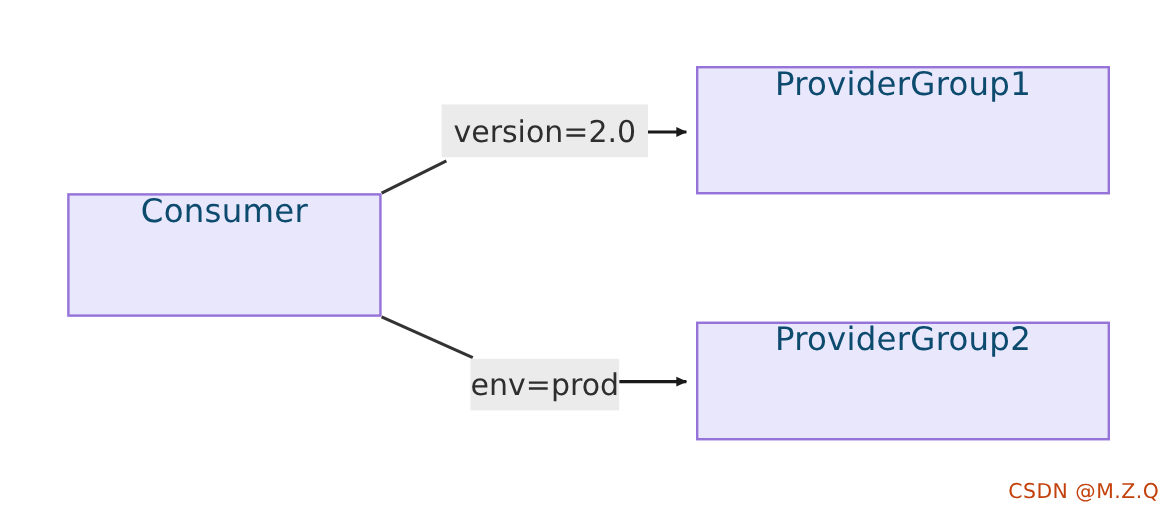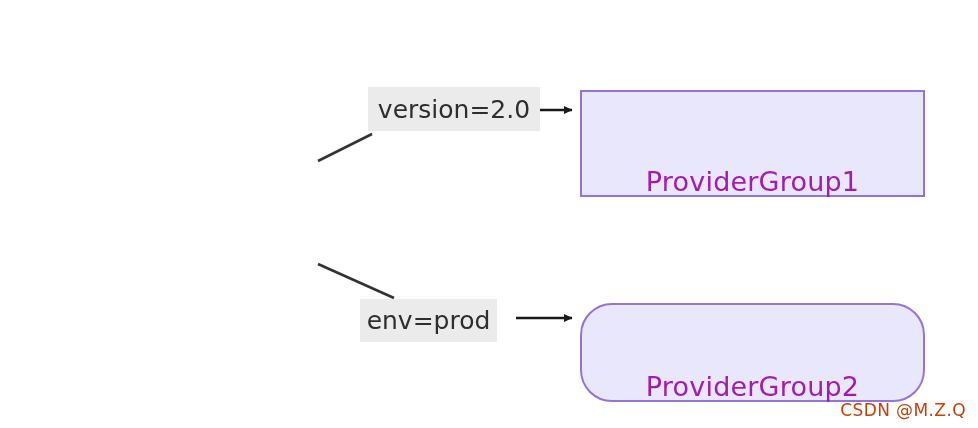--- a/index.html
+++ b/index.html
@@ -23,27 +23,26 @@
     top: 0;
     width: 978px;
     height: 428px;
   }
   .node {
     position: absolute;
     box-sizing: border-box;
     background: #e9e7fb;
     border: 2px solid #9673d9;
     display: flex;
-    align-items: flex-end;
+    align-items: flex-start;
     justify-content: center;
-    color: #a21caf;
+    color: #0c4a6e;
     font-size: 27px;
     letter-spacing: 0.2px;
     z-index: 3;
-    margin-top: 35px;
   }
   .node-label {
     display: block;
     line-height: 1;
   }
   #node-consumer {
     left: 56px;
     top: 161px;
     width: 262px;
     height: 103px;
@@ -52,21 +51,20 @@
     left: 580px;
     top: 55px;
     width: 345px;
     height: 107px;
   }
   #node-provider-group-2 {
     left: 580px;
     top: 268px;
     width: 345px;
     height: 99px;
-    border-radius: 32px;
   }
   .edge-label {
     position: absolute;
     background: #ebebeb;
     color: #2e2e2e;
     font-size: 25px;
     line-height: 1;
     display: flex;
     align-items: center;
     justify-content: center;
@@ -74,23 +72,23 @@
     white-space: nowrap;
     text-align: right;
   }
   #edge-label-version {
     left: 368px;
     top: 87px;
     width: 172px;
     height: 44px;
   }
   #edge-label-env {
-    left: 360px;
+    left: 392px;
     top: 299px;
-    width: 137px;
+    width: 124px;
     height: 43px;
   }
   #watermark {
     position: absolute;
     right: 12px;
     bottom: 8px;
     color: #c2410c;
     font-size: 17px;
     letter-spacing: 0.4px;
     z-index: 4;
@@ -109,20 +107,23 @@
       </marker>
     </defs>
 
     <path d="M 318 161 L 372 134" fill="none" stroke="#333333" stroke-width="2.6"></path>
     <path d="M 538 110 L 572 110" fill="none" stroke="#1a1a1a" stroke-width="2.6" marker-end="url(#arrowhead)"></path>
 
     <path d="M 318 264 L 394 298" fill="none" stroke="#333333" stroke-width="2.6"></path>
     <path d="M 516 318 L 572 318" fill="none" stroke="#1a1a1a" stroke-width="2.6" marker-end="url(#arrowhead)"></path>
   </svg>
 
+  <div class="node" id="node-consumer">
+    <span class="node-label">Consumer</span>
+  </div>
 
   <div class="node" id="node-provider-group-1">
     <span class="node-label">ProviderGroup1</span>
   </div>
 
   <div class="node" id="node-provider-group-2">
     <span class="node-label">ProviderGroup2</span>
   </div>
 
   <div class="edge-label" id="edge-label-version">version=2.0</div>

